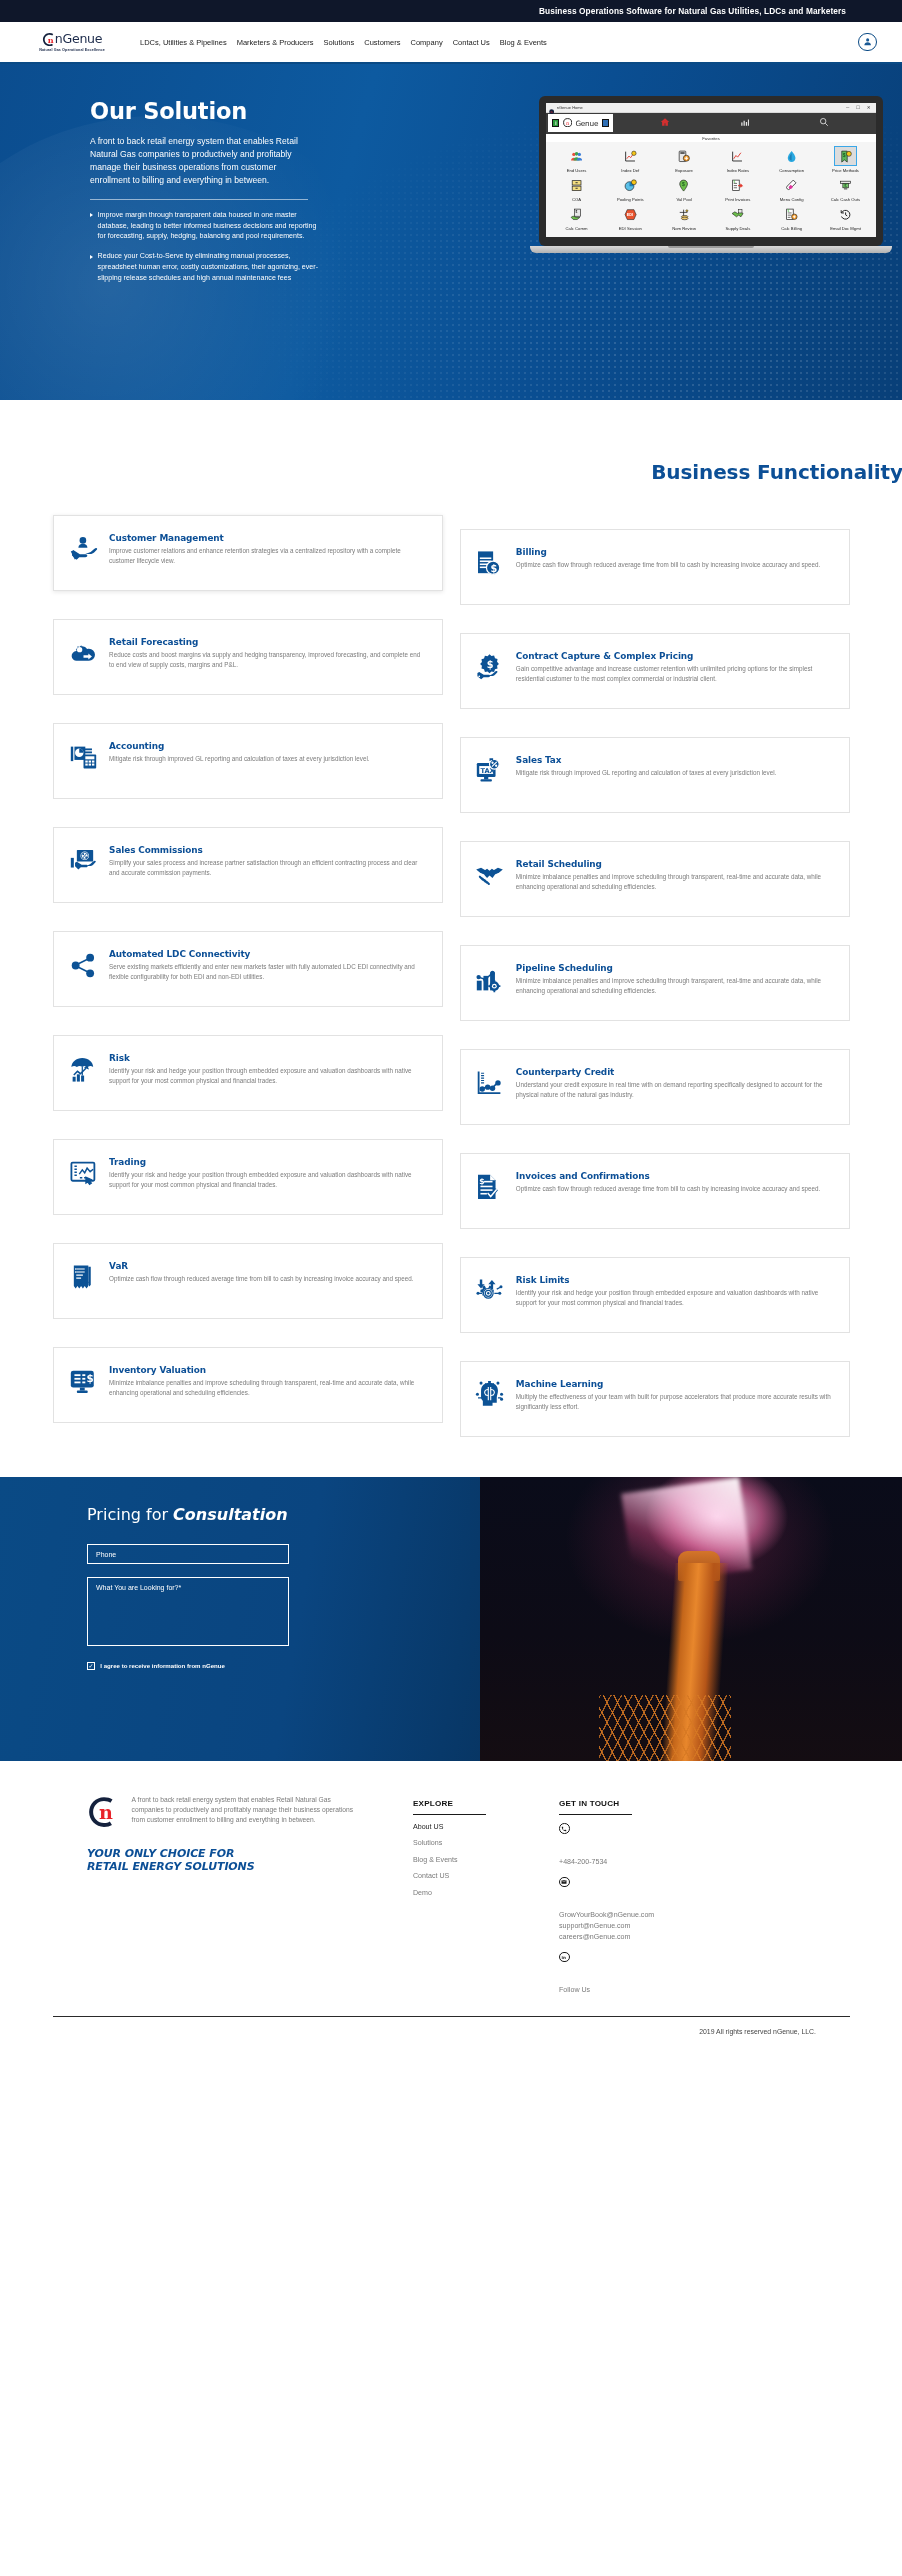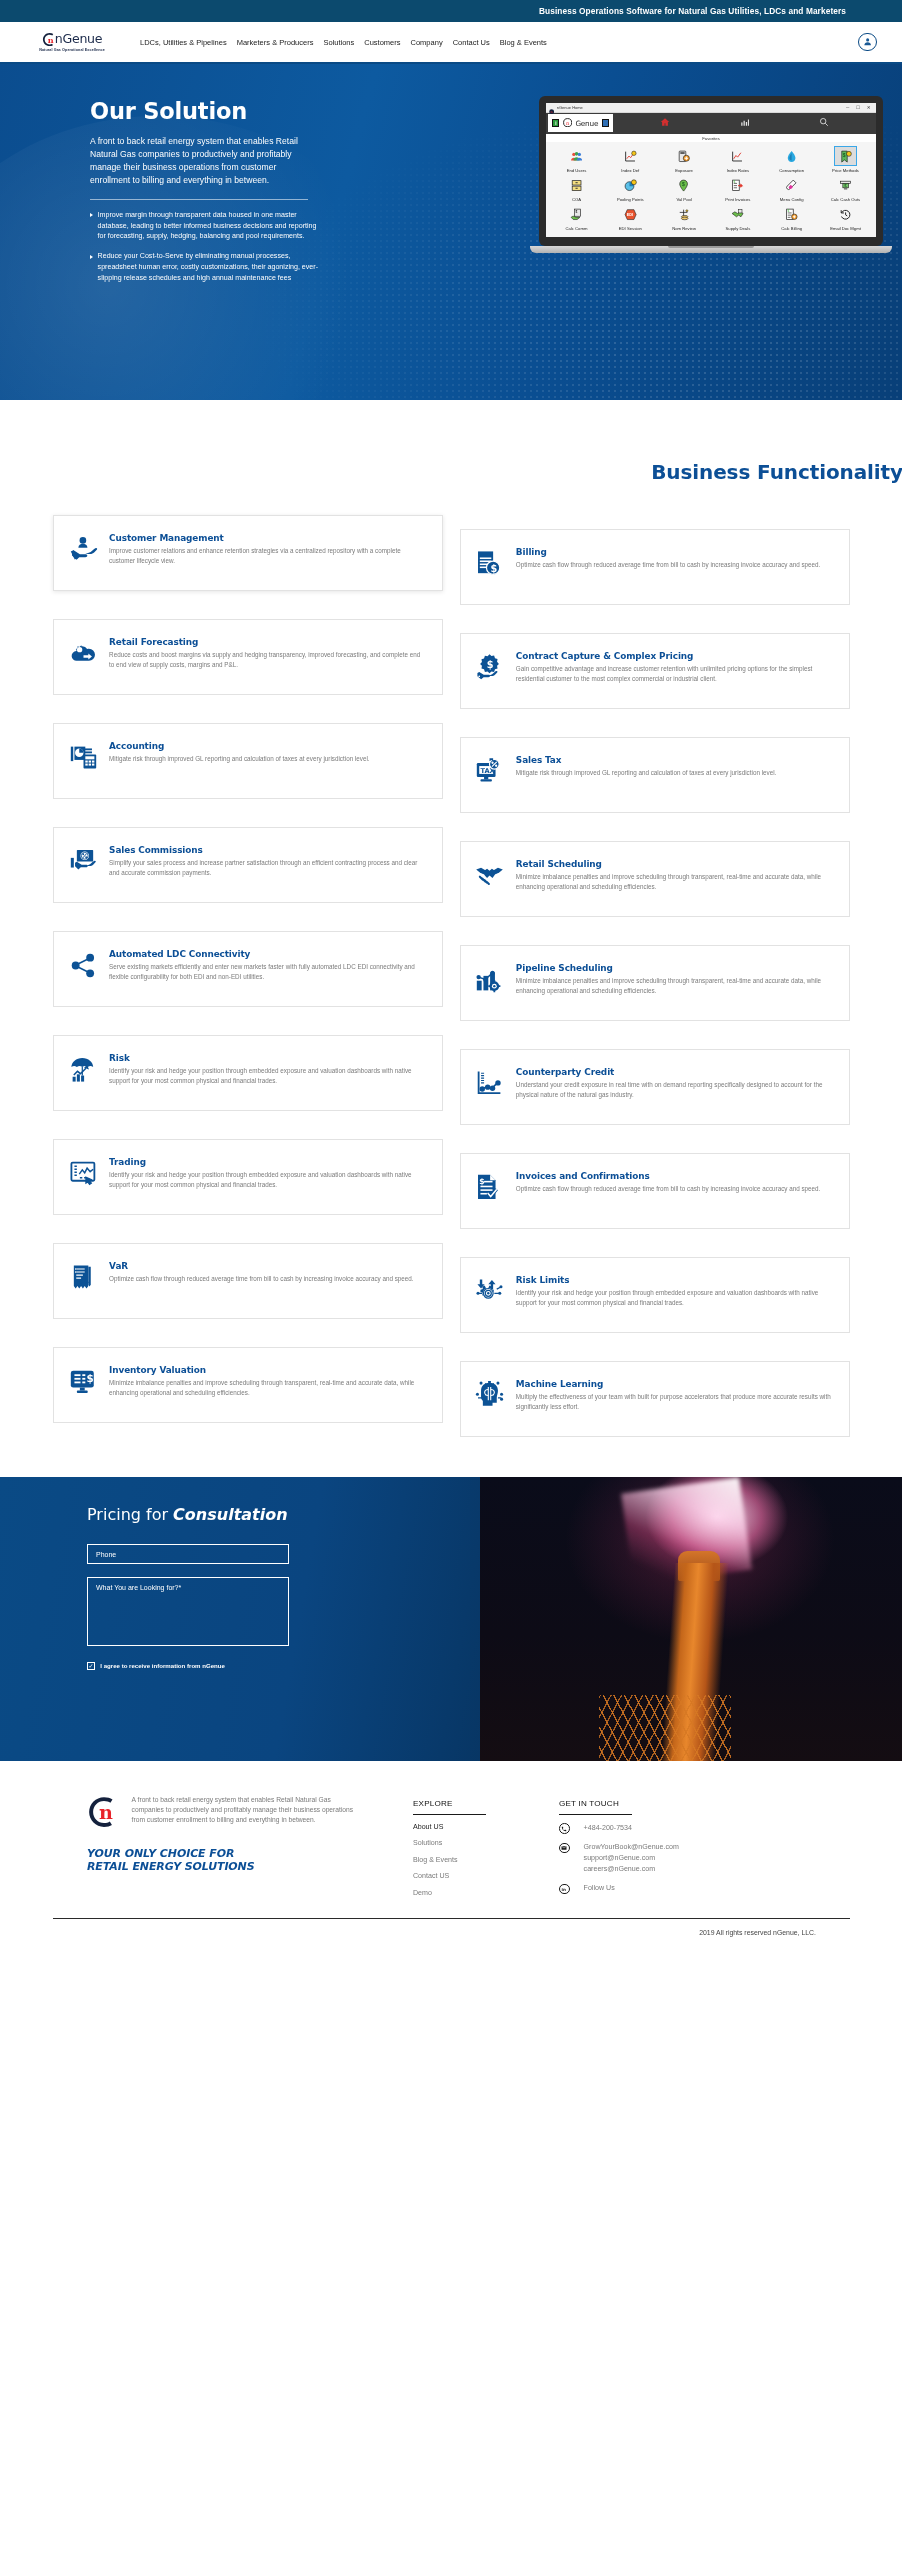--- a/index.html
+++ b/index.html
@@ -6,21 +6,21 @@
   body {
     width: 903px;
     font-family: "Liberation Sans", sans-serif;
     background: #ffffff;
     color: #333;
     -webkit-font-smoothing: antialiased;
   }
 
   
   .topstrip {
-    background: #0c4a6e;
+    background: #0f172a;
     height: 22px;
     display: flex;
     align-items: center;
     justify-content: flex-end;
     padding-right: 57px;
   }
   .topstrip-text {
     color: #ffffff;
     font-size: 8.3px;
     font-weight: 700;
@@ -377,32 +377,32 @@
     color: #0c4f96;
     line-height: 1.18;
     margin-top: 17px;
     letter-spacing: -0.1px;
   }
   .f-col { padding-top: 1.3px; }
   .f-col.explore { width: 126px; margin-left: 28px; }
   .f-col.touch { width: 198px; }
   .f-head {
     font-size: 8.1px;
-    font-weight: 400;
+    font-weight: 700;
     color: #111;
     letter-spacing: 0.2px;
     padding-bottom: 5.3px;
     margin-bottom: 8px;
     border-bottom: 1px solid #1a1a1a;
     display: inline-block;
     min-width: 73px;
   }
   .f-link { display: block; font-size: 7.1px; color: #7a7a7a; margin-bottom: 8.6px; cursor: pointer; }
   .f-link.active { color: #222; }
-  .contact-row { display: flex; align-items: flex-start; gap: 14px; margin-bottom: 8px; }
+  .contact-row { display: flex; align-items: flex-start; gap: 23px; margin-bottom: 8px; flex-direction: column; }
   .c-ic {
     flex: 0 0 10.6px; width: 10.6px; height: 10.6px;
     border: 0.9px solid #1a1a1a; border-radius: 50%;
     display: flex; align-items: center; justify-content: center;
     margin-top: 0.7px;
   }
   .c-txt { font-size: 7.1px; color: #7a7a7a; line-height: 1.55; }
   .footer-rule { width: 797px; margin: 12px auto 0; height: 0.7px; background: #2a2a2a; }
   .copyright {
     width: 797px; margin: 0 auto;

